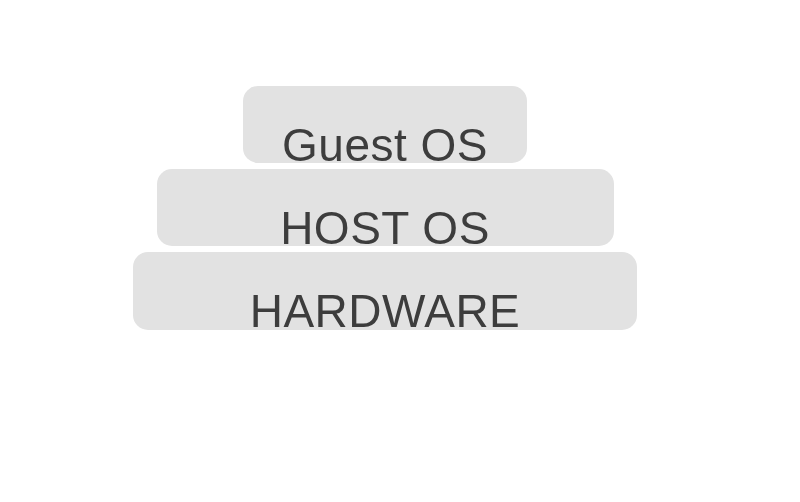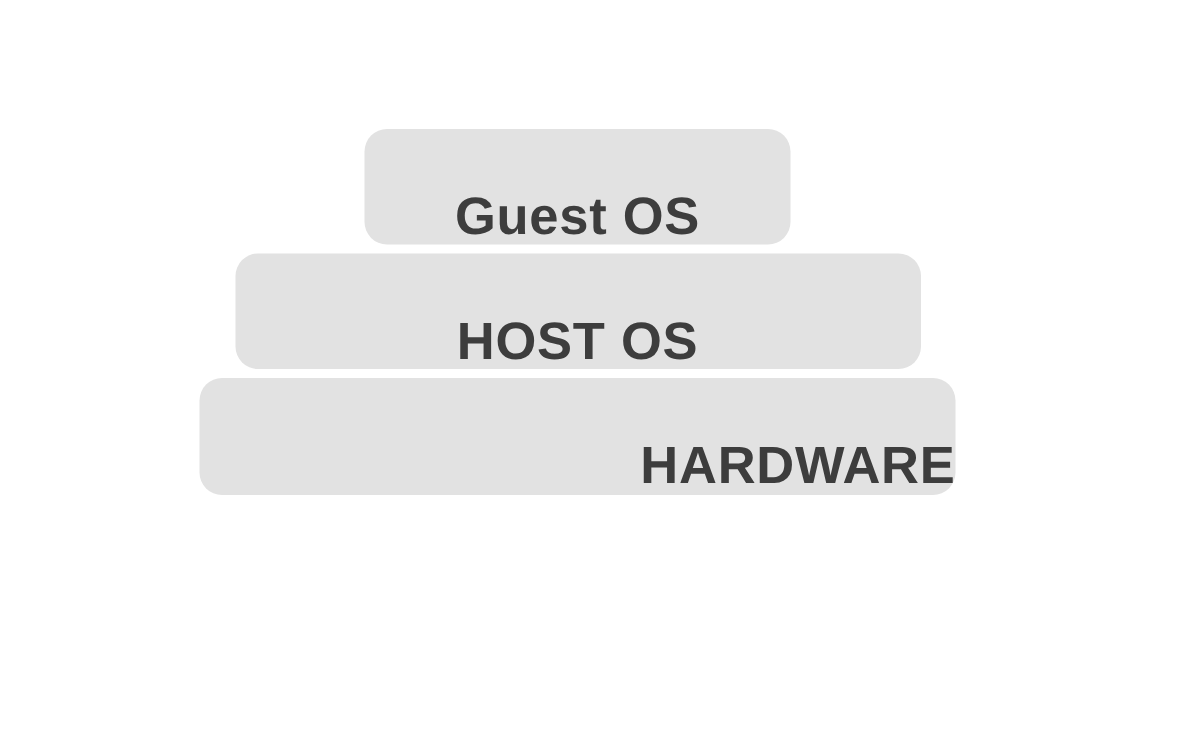--- a/index.html
+++ b/index.html
@@ -28,30 +28,30 @@
   .layer {
     height: 77px;
     background: #e2e2e2;
     border-radius: 15px;
     display: flex;
     align-items: center;
     justify-content: center;
   }
   .layer span {
     color: #3d3d3d;
-    font-size: 35px;
-    font-weight: 700;
+    font-size: 46px;
+    font-weight: 400;
     letter-spacing: 0.5px;
     white-space: nowrap;
     margin-top: 40px;
   }
   .l1 { width: 284px; }
   .l2 { width: 400px; }
   .l3 { width: 457px; text-align: center; }
-  .l4 { width: 504px; height: 78px; justify-content: flex-end; }
+  .l4 { width: 504px; height: 78px; }
 </style>
 </head>
 <body>
 
 <div class="canvas">
   <div class="stack">
     <div class="layer l1">
       <span>Guest OS</span>
     </div>
     <div class="layer l3">

